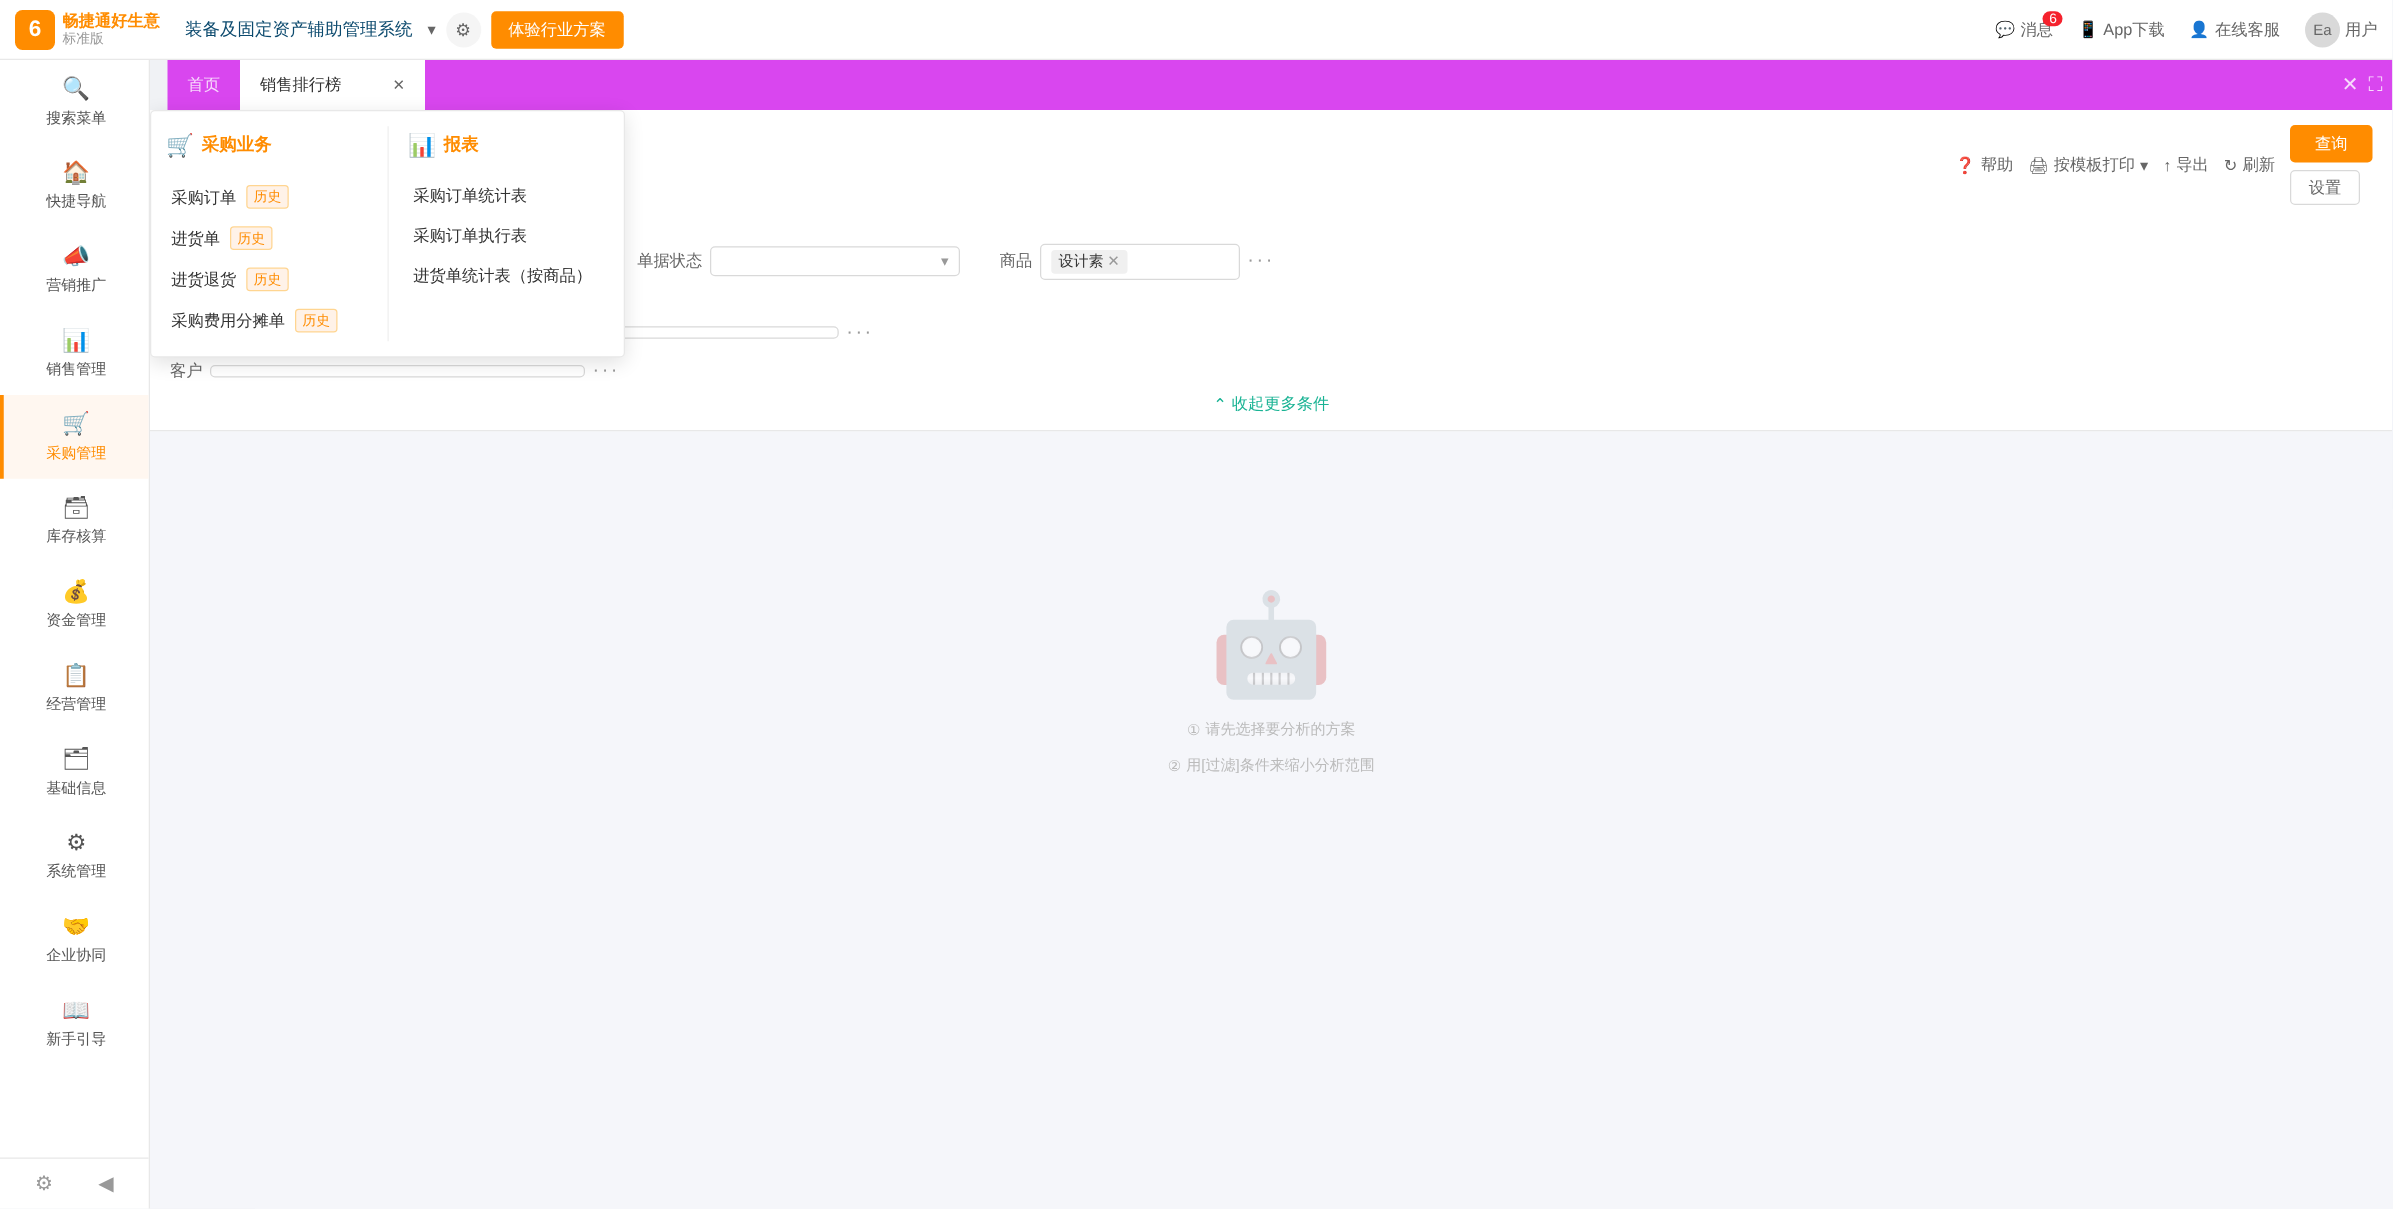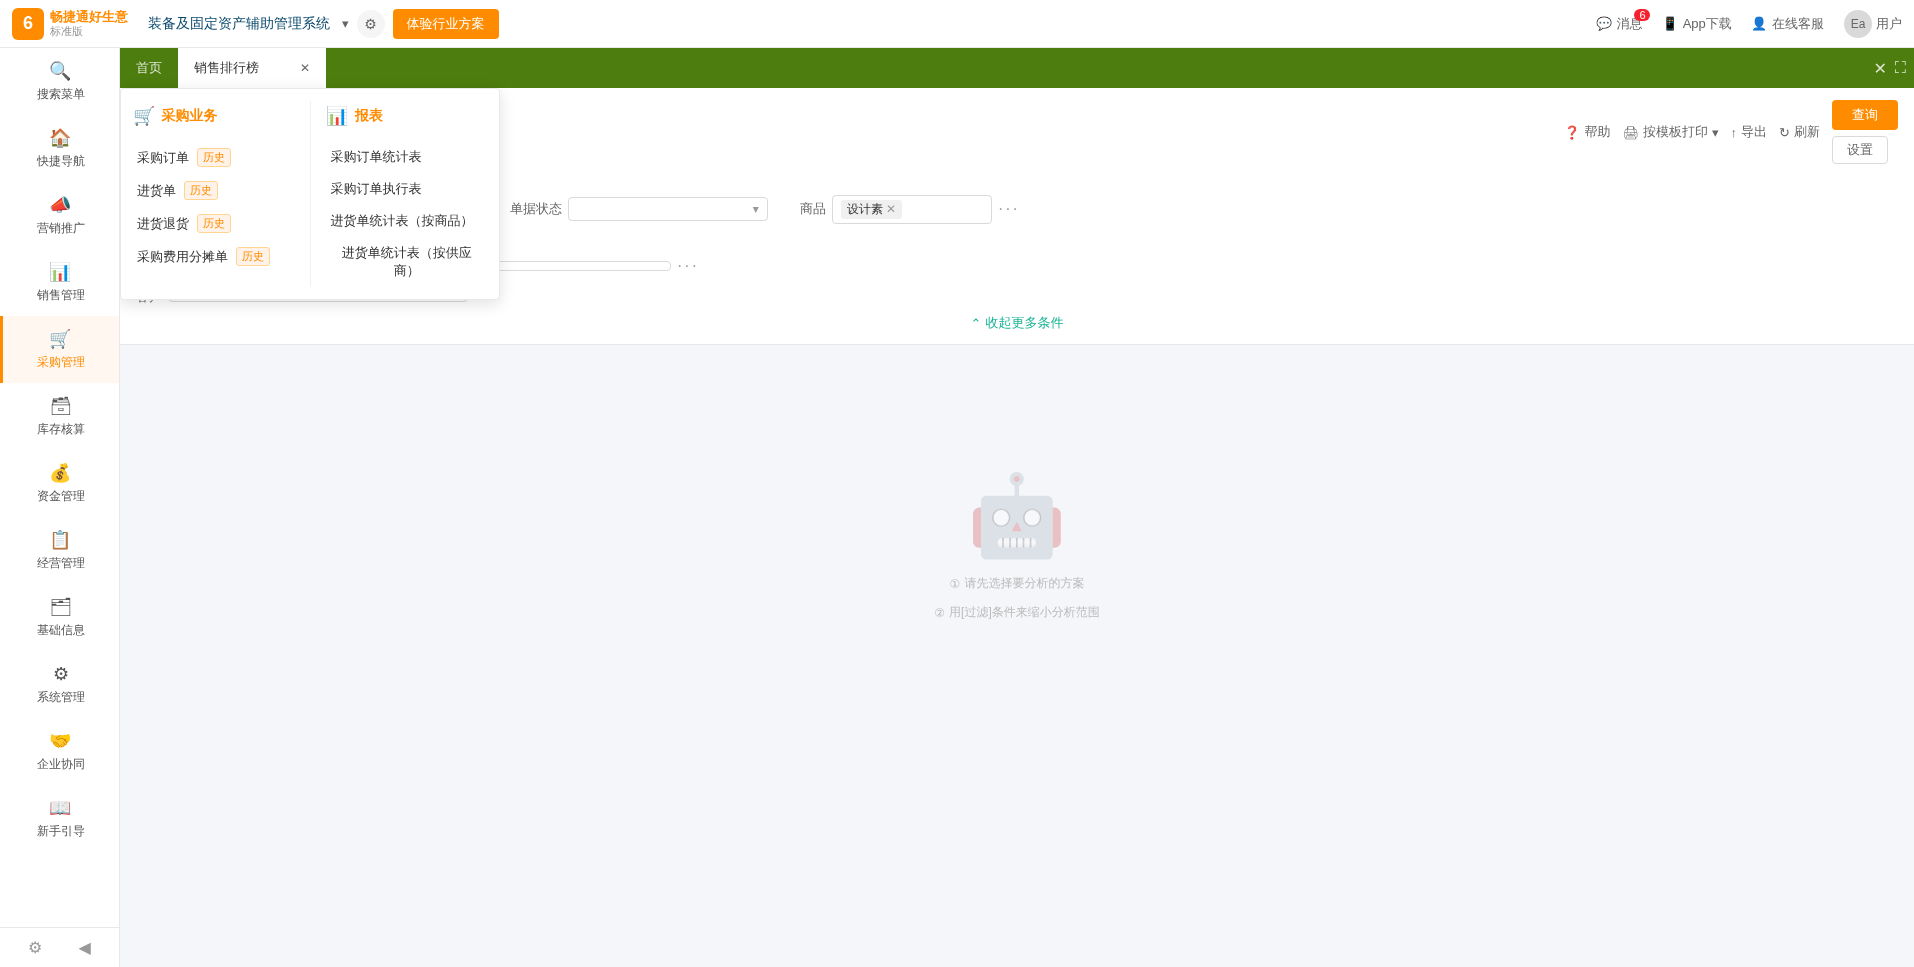--- a/index.html
+++ b/index.html
@@ -33,21 +33,21 @@
     .sidebar-item { display: flex; flex-direction: column; align-items: center; padding: 12px 4px; cursor: pointer; border-left: 3px solid transparent; color: #555; font-size: 12px; gap: 4px; }
     .sidebar-item.active { background: #fff7f0; color: #ff8c00; border-left-color: #ff8c00; }
     .sidebar-item .icon { font-size: 18px; }
     .sidebar-bottom { margin-top: auto; display: flex; align-items: center; justify-content: space-around; padding: 10px; border-top: 1px solid #e8e8e8; }
     .sidebar-bottom-btn { color: #999; cursor: pointer; font-size: 16px; }
 
     
     .content-area { flex: 1; display: flex; flex-direction: column; overflow: hidden; position: relative; }
 
     
-    .tab-bar { background: #4d7c0f; display: flex; align-items: center; padding: 0; height: 40px; }
+    .tab-bar { background: #d946ef; display: flex; align-items: center; padding: 0; height: 40px; margin-left: 14px; }
     .tab-item { padding: 0 16px; height: 40px; display: flex; align-items: center; cursor: pointer; color: rgba(255,255,255,0.8); font-size: 13px; gap: 6px; }
     .tab-item.active { background: #fff; color: #333; gap: 41px; }
     .tab-close { font-size: 12px; color: #666; }
     .tab-bar-actions { margin-left: auto; display: flex; align-items: center; padding-right: 8px; gap: 8px; }
     .tab-bar-btn { color: rgba(255,255,255,0.8); cursor: pointer; font-size: 16px; background: none; border: none; }
 
     
     .page-content { flex: 1; background: #f5f6fa; overflow: auto; }
 
     
@@ -226,23 +226,20 @@
           </div>
           <div class="menu-item">
             <span>采购订单统计表</span>
           </div>
           <div class="menu-item">
             <span>采购订单执行表</span>
           </div>
           <div class="menu-item">
             <span>进货单统计表（按商品）</span>
           </div>
-          <div class="menu-item">
-            <span>进货单统计表（按供应商）</span>
-          </div>
         </div>
       </div>
 
       <div class="tab-bar-actions">
         <button class="tab-bar-btn">✕</button>
         <button class="tab-bar-btn">⛶</button>
       </div>
     </div>
 
     <div class="page-content">

